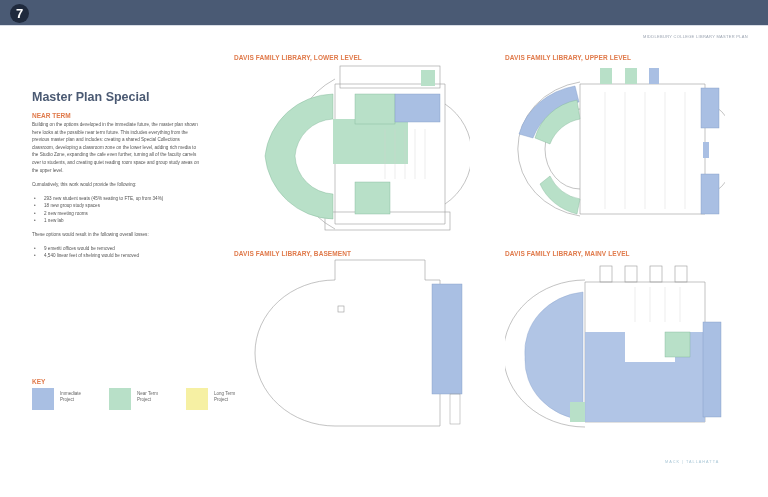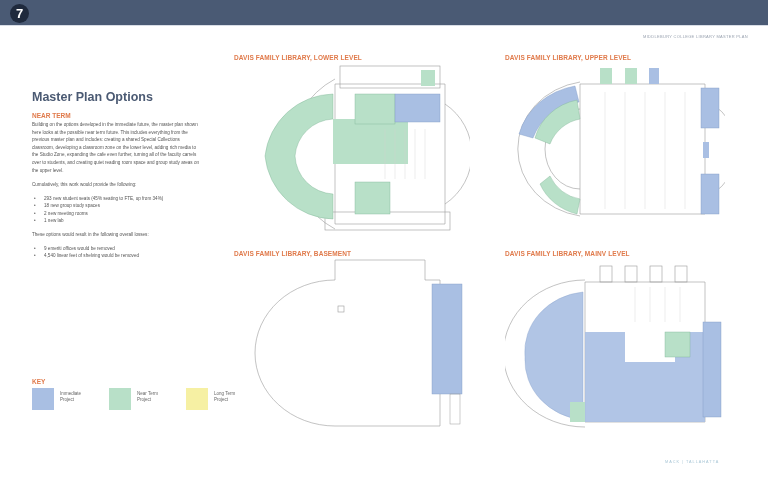--- a/index.html
+++ b/index.html
@@ -35,21 +35,21 @@
 </head>
 <body>
 
 <div class="topbar">
   <div class="page-badge">7</div>
 </div>
 <div class="topline"></div>
 <div class="doc-header">MIDDLEBURY COLLEGE LIBRARY MASTER PLAN</div>
 
 <div class="left">
-  <div class="title">Master Plan Options</div>
+  <div class="title">Master Plan Special</div>
   <div class="subhead">NEAR TERM</div>
   <p class="para">Building on the options developed in the immediate future, the master plan shown here looks at the possible near term future. This includes everything from the previous master plan and includes: creating a shared Special Collections classroom, developing a classroom zone on the lower level, adding rich media to the Studio Zone, expanding the cafe even further, turning all of the faculty carrels over to students, and creating quiet reading room space and group study areas on the upper level.</p>
   <p class="para">Cumulatively, this work would provide the following:</p>
   <ul class="bullets">
     <li>293 new student seats (45% seating to FTE, up from 34%)</li>
     <li>18 new group study spaces</li>
     <li>2 new meeting rooms</li>
     <li>1 new lab</li>
   </ul>
   <p class="para" style="margin-top:7px">These options would result in the following overall losses:</p>

